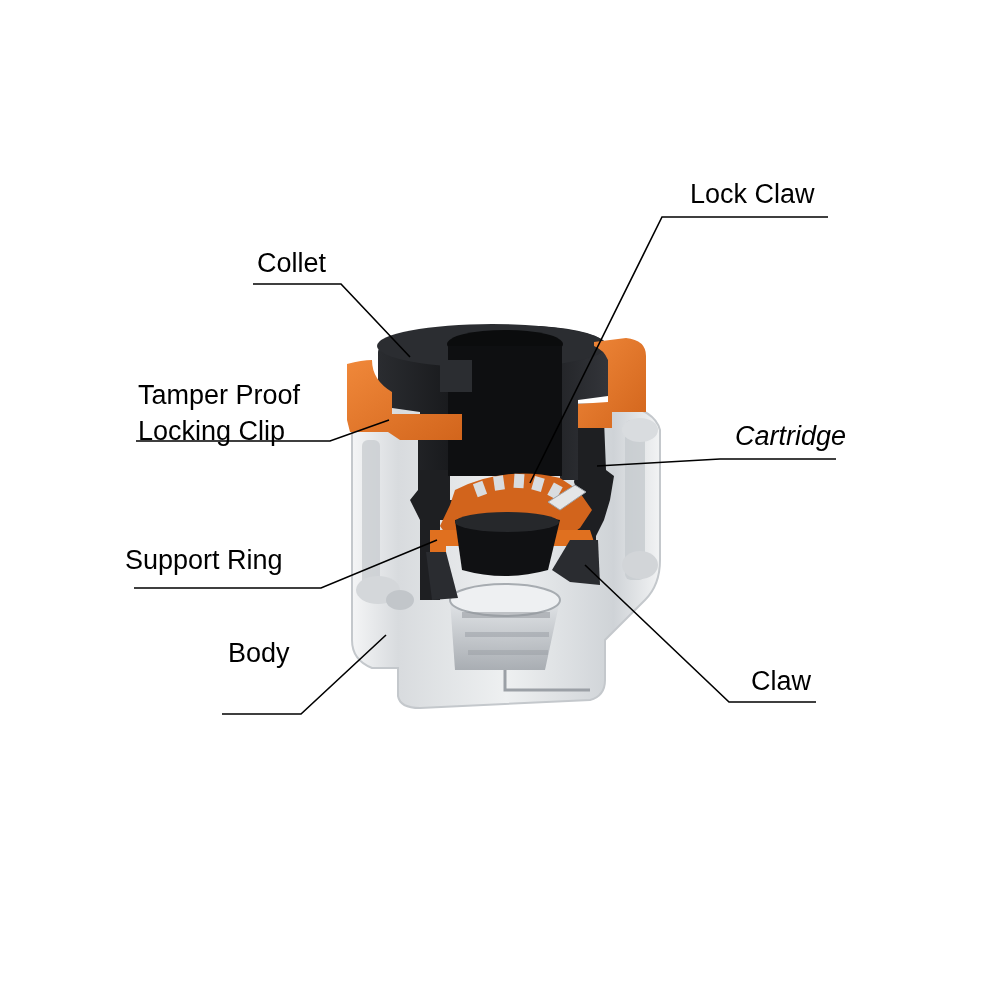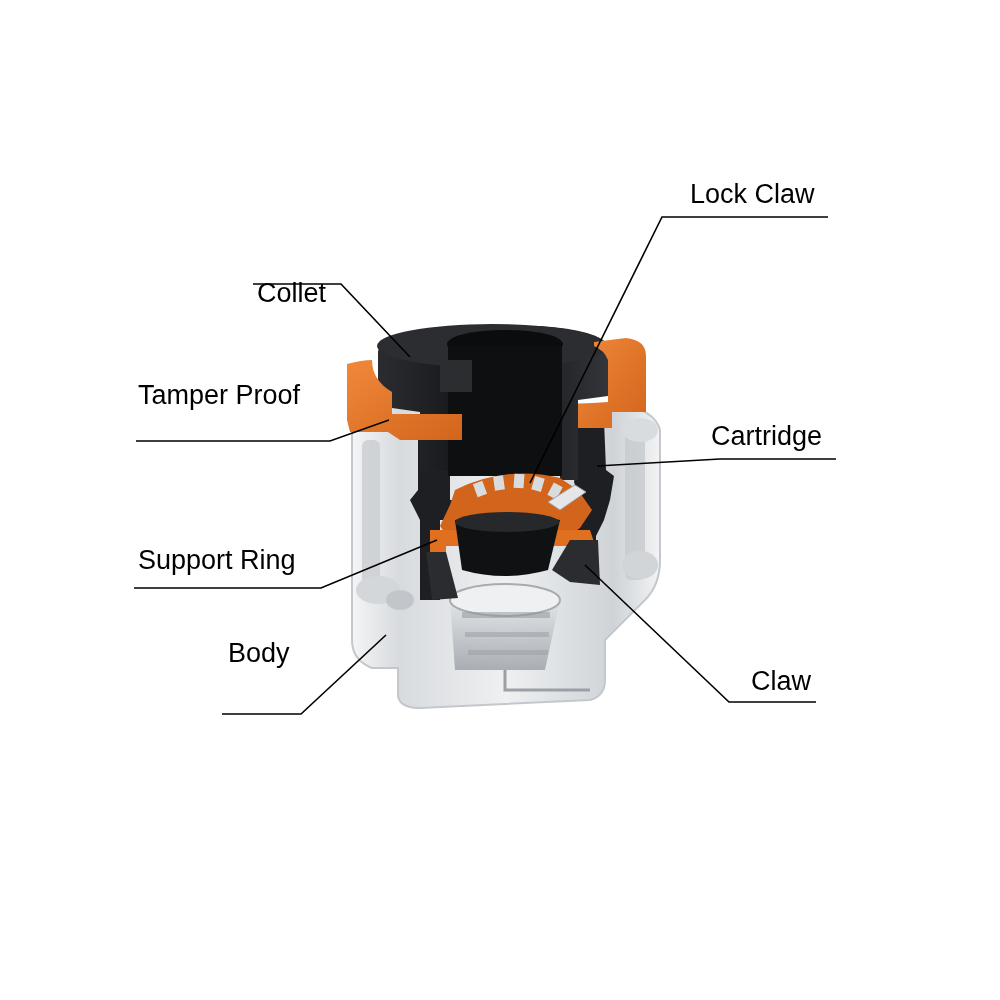--- a/index.html
+++ b/index.html
@@ -106,26 +106,27 @@
       <polyline points="136,441 330,441 389,420"></polyline>
       <polyline points="836,459 720,459 597,466"></polyline>
       <polyline points="134,588 321,588 437,540"></polyline>
       <polyline points="816,702 729,702 585,565"></polyline>
       <polyline points="222,714 301,714 386,635"></polyline>
     </g>
   </svg>
 
   <div class="label" style="left:690px; top:181px;">Lock Claw</div>
 
-  <div class="label" style="left:257px; top:250px;margin-top:30px;">Collet</div>
+  <div class="label" style="left:257px; top:250px;">Collet</div>
 
   <div class="label two-line" style="left:138px; top:365px;margin-top:12px;">
     <div>Tamper Proof</div>
+    <div>Locking Clip</div>
   </div>
 
-  <div class="label" style="left:711px; top:423px;">Cartridge</div>
+  <div class="label" style="left:735px; top:423px;font-style:italic;">Cartridge</div>
 
-  <div class="label" style="left:138px; top:547px;text-align:right;">Support Ring</div>
+  <div class="label" style="left:125px; top:547px;text-align:right;">Support Ring</div>
 
   <div class="label" style="left:751px; top:668px;">Claw</div>
 
   <div class="label" style="left:228px; top:640px;">Body</div>
 </div>
 
 </body></html>

